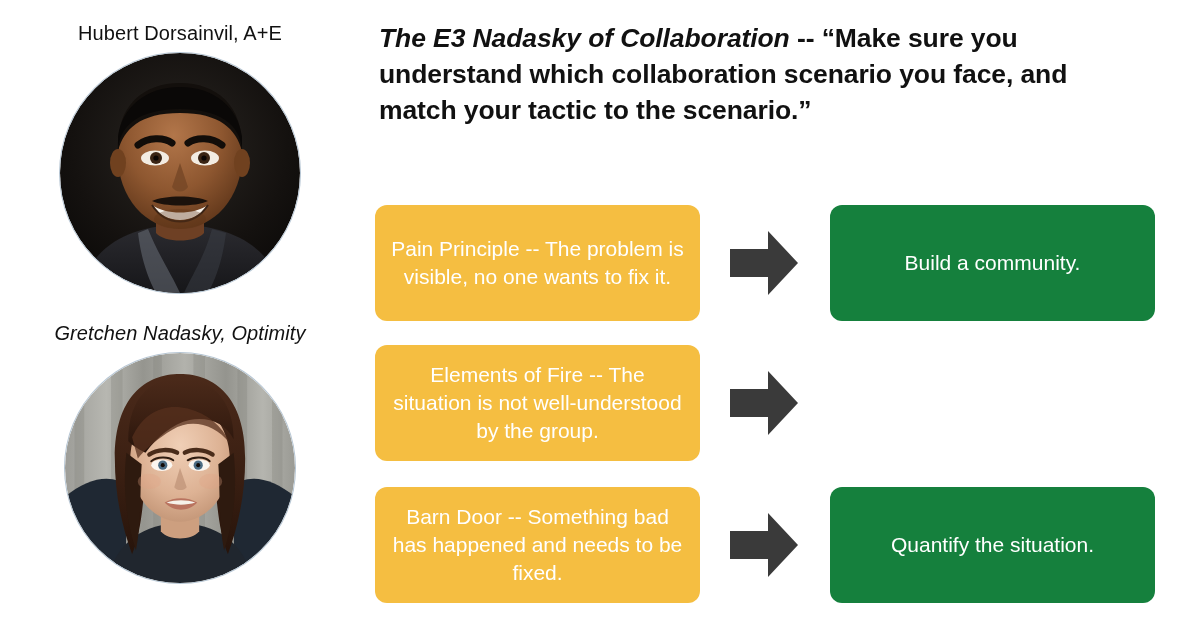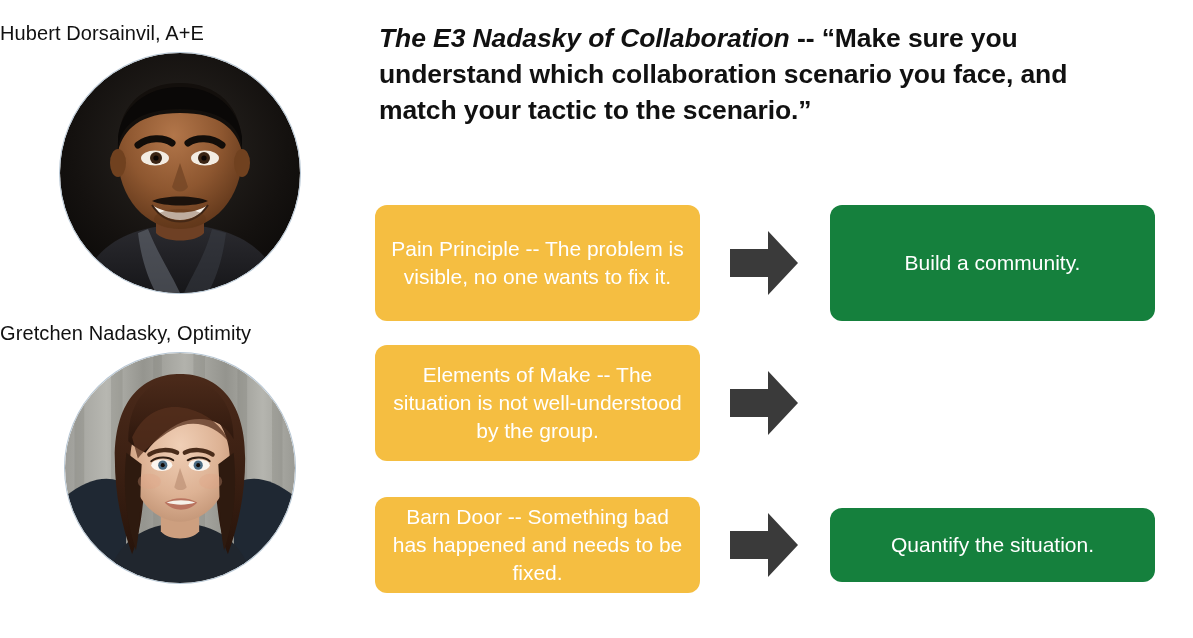--- a/index.html
+++ b/index.html
@@ -15,20 +15,21 @@
     overflow: hidden;
     font-family: "Liberation Sans", sans-serif;
     color: #1a1a1a;
   }
 
   
   .speaker {
     position: absolute;
     left: 0;
     width: 360px;
+    text-align: center;
   }
   .speaker-name {
     font-family: "Liberation Sans", sans-serif;
     font-size: 20px;
     font-weight: 400;
     color: #111111;
     letter-spacing: 0.1px;
     white-space: nowrap;
   }
   .avatar {
@@ -36,21 +37,21 @@
     height: 240px;
     border-radius: 50%;
     margin: 8px auto 0 auto;
     overflow: hidden;
     position: relative;
     box-shadow: 0 0 0 1px rgba(120,150,175,0.55);
   }
   .avatar svg { display: block; width: 100%; height: 100%; }
 
   #speaker-1 { top: 22px; }
-  #speaker-2 { top: 322px; }
+  #speaker-2 { top: 322px; font-style: italic; }
   #speaker-2 .avatar { width: 230px; height: 230px; }
 
   
   .headline {
     position: absolute;
     left: 379px;
     top: 20px;
     width: 760px;
     font-family: "Liberation Sans", sans-serif;
     font-size: 26.5px;
@@ -68,21 +69,21 @@
   .flow-row {
     position: absolute;
     left: 375px;
     width: 780px;
     height: 116px;
     display: flex;
     align-items: stretch;
   }
   #flow-row-1 { top: 205px; }
   #flow-row-2 { top: 345px; }
-  #flow-row-3 { top: 487px; align-items: center; }
+  #flow-row-3 { top: 487px; }
 
   .card {
     border-radius: 12px;
     display: flex;
     align-items: center;
     justify-content: center;
     text-align: center;
     box-sizing: border-box;
     color: #ffffff;
     font-family: "Liberation Sans", sans-serif;
@@ -272,21 +273,21 @@
   <div class="card card-scenario">Pain Principle -- The problem is visible, no one wants to fix it.</div>
   <div class="arrow-wrap">
     <svg width="72" height="72" viewBox="0 0 72 72" xmlns="http://www.w3.org/2000/svg">
       <path d="M2 22 L40 22 L40 4 L70 36 L40 68 L40 50 L2 50 Z" fill="#3A3A3A"></path>
     </svg>
   </div>
   <div class="card card-tactic">Build a community.</div>
 </div>
 
 <div class="flow-row" id="flow-row-2">
-  <div class="card card-scenario">Elements of Make -- The situation is not well-understood by the group.</div>
+  <div class="card card-scenario">Elements of Fire -- The situation is not well-understood by the group.</div>
   <div class="arrow-wrap">
     <svg width="72" height="72" viewBox="0 0 72 72" xmlns="http://www.w3.org/2000/svg">
       <path d="M2 22 L40 22 L40 4 L70 36 L40 68 L40 50 L2 50 Z" fill="#3A3A3A"></path>
     </svg>
   </div>
 </div>
 
 <div class="flow-row" id="flow-row-3">
   <div class="card card-scenario">Barn Door -- Something bad has happened and needs to be fixed.</div>
   <div class="arrow-wrap">

